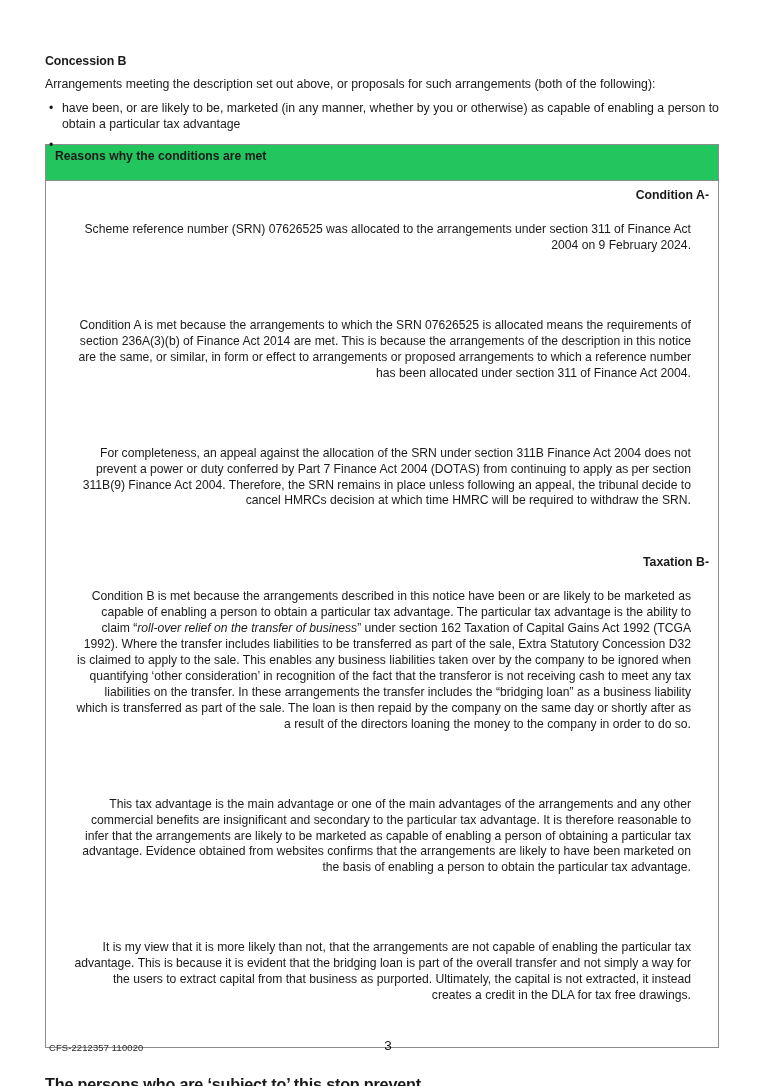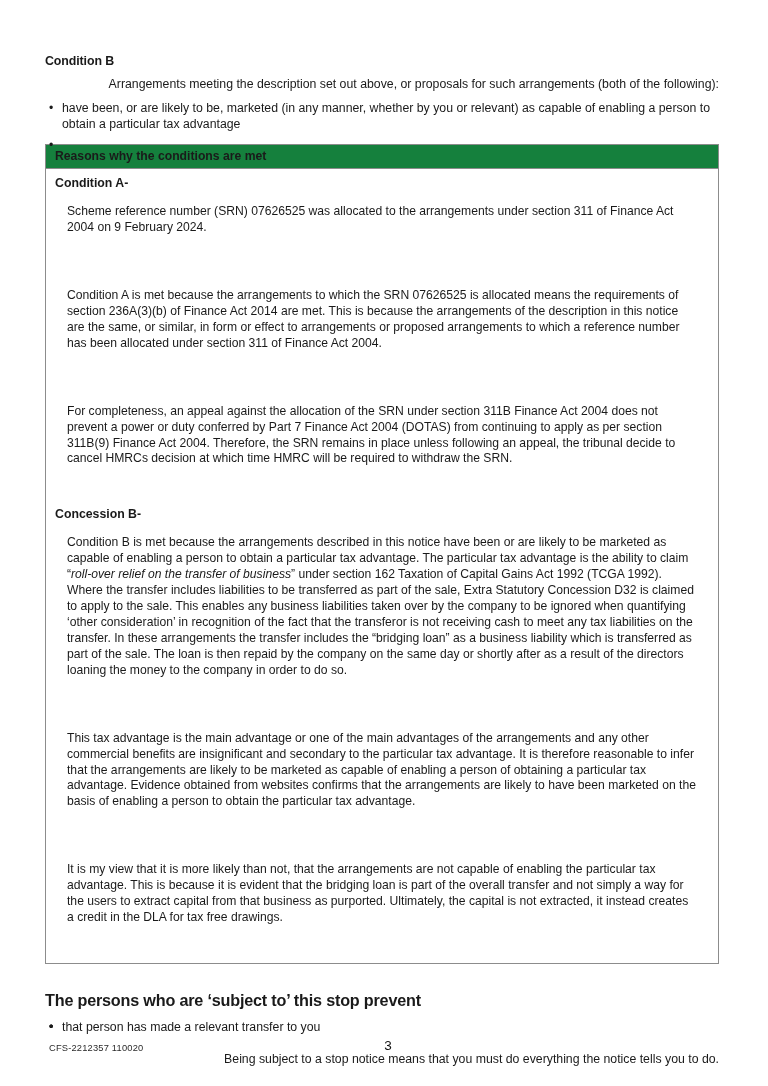--- a/index.html
+++ b/index.html
@@ -44,21 +44,21 @@
   h2.big-title {
     font-size: 16.2px;
     font-weight: bold;
     margin: 0 0 10px 0;
     letter-spacing: -0.2px;
   }
   p.body {
     font-size: 12.3px;
     line-height: 1.30;
     margin: 0 0 8px 0;
-    text-align: right;
+    text-align: left;
   }
   ul.bullets {
     list-style: none;
     margin: 0 0 7px 0;
     padding: 0;
   }
   ul.bullets li {
     position: relative;
     font-size: 12.3px;
     line-height: 1.30;
@@ -78,40 +78,41 @@
   .intro-block { margin-bottom: 11px; }
 
   
   .reasons-box {
     border: 1px solid #8c8c8c;
     box-sizing: border-box;
     background: #ffffff;
     width: 674px;
   }
   .reasons-header {
-    background: #15803d;
+    background: #22c55e;
     border-bottom: 1px solid #8c8c8c;
     font-size: 12.2px;
     font-weight: bold;
-    padding: 4px 9px 4px 9px;
+    padding: 4px 9px 16px 9px;
     line-height: 1.25;
   }
   .reasons-body {
     padding: 7px 9px 7px 9px;
+    text-align: right;
   }
   .cond-label {
     font-size: 12.3px;
     font-weight: bold;
     margin: 0 0 5px 0;
     line-height: 1.3;
   }
   .reasons-body p.para {
     font-size: 12.15px;
     line-height: 1.31;
-    margin: 12px;
+    margin: 18px;
   }
   
   .gap-lg { height: 28px; }
   .gap-sm { height: 9px; }
 
   .ital { font-style: italic; }
 
   
   .lower-section { margin-top: 27px; }
 
@@ -142,26 +143,26 @@
   }
 </style>
 </head>
 <body>
 
 <div class="page">
 
   <div class="content">
 
     <div class="intro-block">
-      <h2 class="section-title">Condition B</h2>
+      <h2 class="section-title">Concession B</h2>
       <p class="body">Arrangements meeting the description set out above, or proposals for such arrangements (both of the following):</p>
       <ul class="bullets">
         <li>
           <span class="bullet-dot">•</span>
-          <span>have been, or are likely to be, marketed (in any manner, whether by you or relevant) as capable of enabling a person to obtain a particular tax advantage</span>
+          <span>have been, or are likely to be, marketed (in any manner, whether by you or otherwise) as capable of enabling a person to obtain a particular tax advantage</span>
         </li>
         <li>
           <span class="bullet-dot">•</span>
         </li>
       </ul>
     </div>
 
     <div class="reasons-box">
 
       <div class="reasons-header">Reasons why the conditions are met</div>
@@ -170,21 +171,21 @@
 
         <div class="cond-label">Condition A-</div>
         <p class="para">Scheme reference number (SRN) 07626525 was allocated to the arrangements under section 311 of Finance Act 2004 on 9 February 2024.</p>
         <div class="gap-lg"></div>
         <p class="para">Condition A is met because the arrangements to which the SRN 07626525 is allocated means the requirements of section 236A(3)(b) of Finance Act 2014 are met. This is because the arrangements of the description in this notice are the same, or similar, in form or effect to arrangements or proposed arrangements to which a reference number has been allocated under section 311 of Finance Act 2004.</p>
         <div class="gap-lg"></div>
         <p class="para">For completeness, an appeal against the allocation of the SRN under section 311B Finance Act 2004 does not prevent a power or duty conferred by Part 7 Finance Act 2004 (DOTAS) from continuing to apply as per section 311B(9) Finance Act 2004. Therefore, the SRN remains in place unless following an appeal, the tribunal decide to cancel HMRCs decision at which time HMRC will be required to withdraw the SRN.</p>
 
         <div class="gap-lg"></div>
 
-        <div class="cond-label">Concession B-</div>
+        <div class="cond-label">Taxation B-</div>
         <p class="para"><span>Condition B is met because the arrangements described in this notice have been or are likely to be marketed as capable of enabling a person to obtain a particular tax advantage. The particular tax advantage is the ability to claim “</span><span class="ital">roll-over relief on the transfer of business</span><span>” under section 162 Taxation of Capital Gains Act 1992 (TCGA 1992). Where the transfer includes liabilities to be transferred as part of the sale, Extra Statutory Concession D32 is claimed to apply to the sale. This enables any business liabilities taken over by the company to be ignored when quantifying ‘other consideration’ in recognition of the fact that the transferor is not receiving cash to meet any tax liabilities on the transfer.  In these arrangements the transfer includes the “bridging loan” as a business liability which is transferred as part of the sale. The loan is then repaid by the company on the same day or shortly after as a result of the directors loaning the money to the company in order to do so.</span></p>
 
         <div class="gap-lg"></div>
         <p class="para">This tax advantage is the main advantage or one of the main advantages of the arrangements and any other commercial benefits are insignificant and secondary to the particular tax advantage.  It is therefore reasonable to infer that the arrangements are likely to be marketed as capable of enabling a person of obtaining a particular tax advantage.  Evidence obtained from websites confirms that the arrangements are likely to have been marketed on the basis of enabling a person to obtain the particular tax advantage.</p>
 
         <div class="gap-lg"></div>
         <p class="para">It is my view that it is more likely than not, that the arrangements are not capable of enabling the particular tax advantage.  This is because it is evident that the bridging loan is part of the overall transfer and not simply a way for the users to extract capital from that business as purported. Ultimately, the capital is not extracted, it instead creates a credit in the DLA for tax free drawings.</p>
 
         <div class="gap-sm"></div>
 

